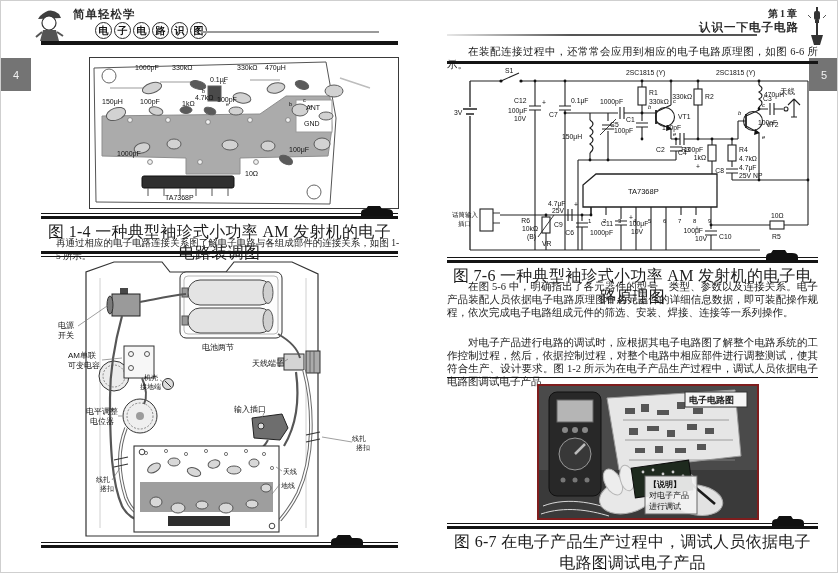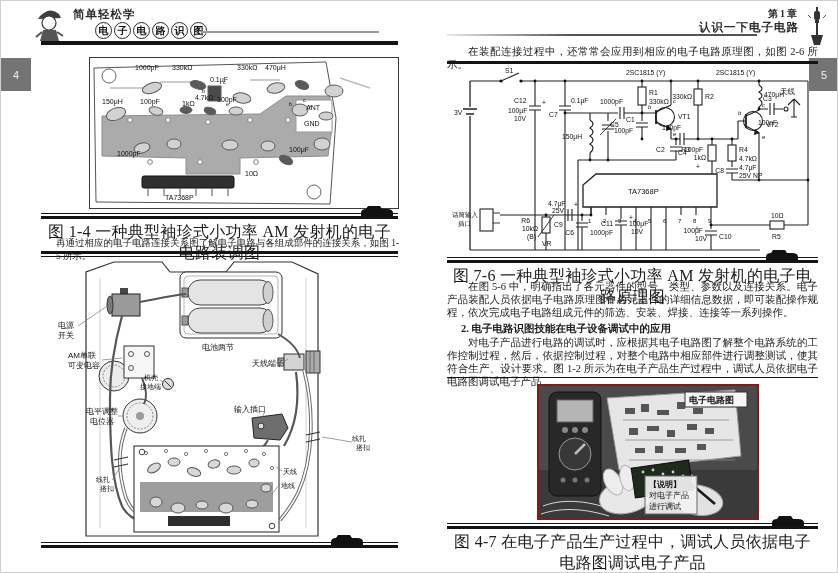--- a/index.html
+++ b/index.html
@@ -277,21 +277,21 @@
       <path d="M11,2 L13,2 L13,6 L11,6 Z" fill="#333"></path>
       <rect x="9" y="6" width="6" height="9" rx="2" fill="#333"></rect>
       <rect x="10" y="15" width="4" height="3" fill="#333"></rect>
       <rect x="11" y="18" width="2" height="12" fill="#333"></rect>
       <polygon points="6,30 18,30 15,40 9,40" fill="#333"></polygon>
       <path d="M3,10 L6,13 M21,10 L18,13" stroke="#555" stroke-width="1"></path>
     </svg>
     <div class="abs" style="left:27px;top:33px;width:310px;height:2px;background:linear-gradient(to right,#e8e8e8,#555 40%,#555)"></div>
     <div class="pagenum" style="right:0">5</div>
 
-    <div class="para" style="left:27px;top:44px;width:371px;text-indent:2em">在装配连接过程中，还常常会应用到相应的电子电路原理图，如图 2-6 所示。</div>
+    <div class="para" style="left:27px;top:44px;width:371px;text-indent:2em">在装配连接过程中，还常常会应用到相应的电子电路原理图，如图 6-6 所示。</div>
     <div class="bar" style="left:27px;top:60px;width:371px"></div>
 
     <svg class="abs" style="left:30px;top:64px" width="365" height="190" viewBox="0 0 365 190">
       <g stroke="#222" stroke-width="1.1" fill="none">
         <path d="M20,16 H50 M72,16 H358 M358,16 V160 M20,185 H310"></path>
         <path d="M51,16 L69,8"></path>
         <path d="M20,16 V42 M13,44 H27 M16,49 H24 M20,51 V185" stroke-width="1.3"></path>
         <path d="M85,16 V41 M79,41 H91 M79,45 H91 M85,45 V185"></path>
         <path d="M115,16 V41 M109,41 H121 M109,45 H121 M115,45 V185"></path>
         <path d="M115,48 H168 M174,48 H192"></path>
@@ -449,21 +449,20 @@
     </svg>
 
     <div class="thin" style="left:27px;top:256px;width:371px"></div>
     <div class="bar" style="left:27px;top:259px;width:371px"></div>
     <svg class="tankicon" style="left:344px;top:248px" viewBox="0 0 36 12">
       <path d="M2,11 L34,11 L34,8 Q34,4 28,4 L23,4 L21,1 L9,1 L7,4 Q2,4 2,8 Z" fill="#111"></path>
     </svg>
     <div class="caption" style="left:27px;top:265px;width:371px">图 7-6  一种典型袖珍式小功率 AM 发射机的电子电路原理图</div>
 
     <div class="para" style="left:27px;top:279px;width:371px;text-indent:2em">在图 5-6 中，明确指出了各元器件的型号、类型、参数以及连接关系。电子产品装配人员依据电子电路原理图中各元器件的详细信息数据，即可装配操作规程，依次完成电子电路组成元件的筛选、安装、焊接、连接等一系列操作。</div>
-    <div class="para" style="left:27px;top:321px;width:371px;padding-left:14px;font-weight:bold">2. 电子电路识图技能在电子设备调试中的应用</div>
     <div class="para" style="left:27px;top:335px;width:371px;text-indent:2em">对电子产品进行电路的调试时，应根据其电子电路图了解整个电路系统的工作控制过程，然后，依据控制过程，对整个电路中相应部件进行调整测试，使其符合生产、设计要求。图 1-2 所示为在电子产品生产过程中，调试人员依据电子电路图调试电子产品。</div>
 
     <div class="thin" style="left:27px;top:376px;width:371px"></div>
 
     <div class="abs" style="left:117px;top:383px;width:222px;height:136px;border:2px solid #7f1d1d;box-sizing:border-box">
       <svg width="218" height="132" viewBox="0 0 218 132">
         <rect width="218" height="132" fill="#4a4a4a"></rect>
         <rect y="84" width="218" height="48" fill="#3a3a3a"></rect>
         <path d="M4,120 C30,110 60,118 80,126 M2,128 C26,120 50,124 70,130" stroke="#d8d8d8" stroke-width="1" fill="none"></path>
         <g>
@@ -528,15 +527,15 @@
           <text x="110" y="123" class="ser" font-size="8">进行调试</text>
         </g>
       </svg>
     </div>
 
     <div class="thin" style="left:27px;top:522px;width:371px"></div>
     <div class="bar" style="left:27px;top:525px;width:371px"></div>
     <svg class="tankicon" style="left:350px;top:514px" viewBox="0 0 36 12">
       <path d="M2,11 L34,11 L34,8 Q34,4 28,4 L23,4 L21,1 L9,1 L7,4 Q2,4 2,8 Z" fill="#111"></path>
     </svg>
-    <div class="caption" style="left:27px;top:531px;width:371px">图 4-7  在电子产品生产过程中，调试人员依据电子电路图调试电子产品</div>
+    <div class="caption" style="left:27px;top:531px;width:371px">图 6-7  在电子产品生产过程中，调试人员依据电子电路图调试电子产品</div>
   </div>
 </div>
 
 </body></html>

